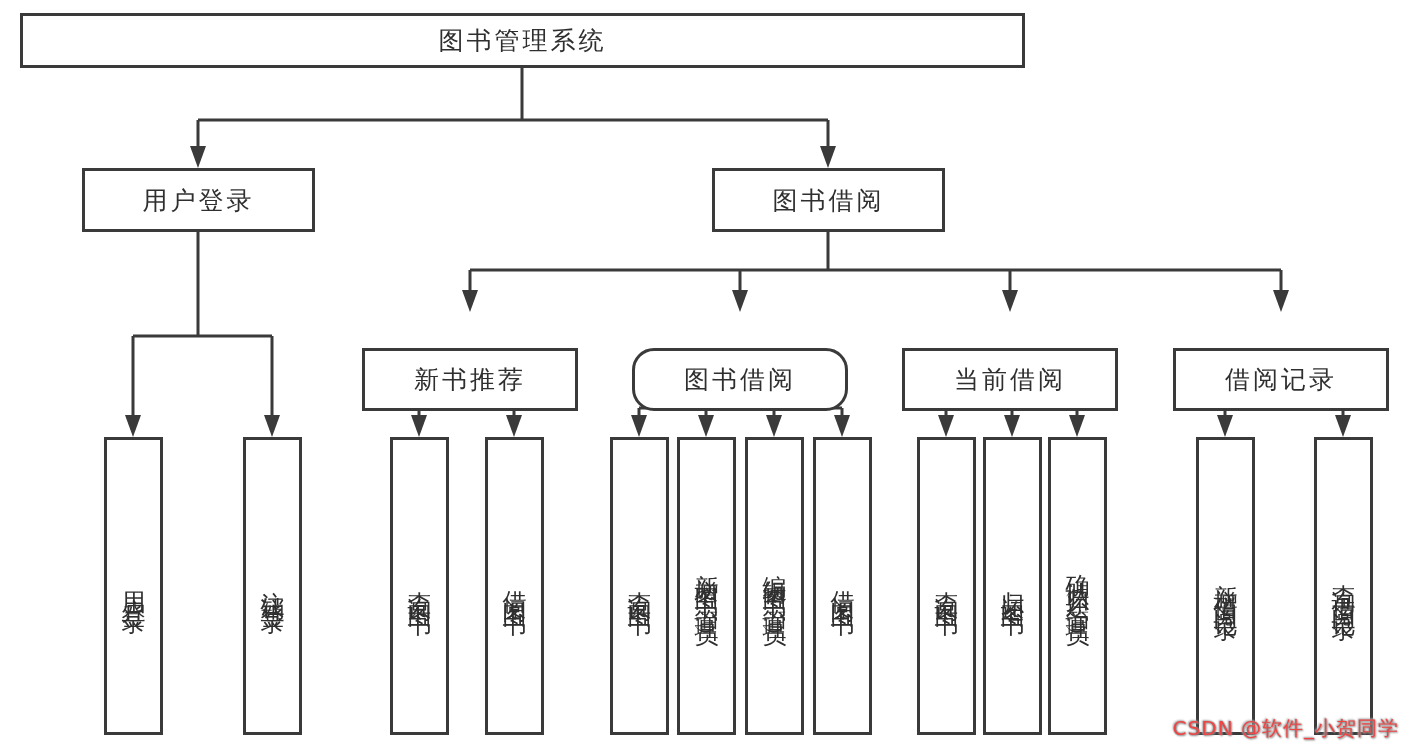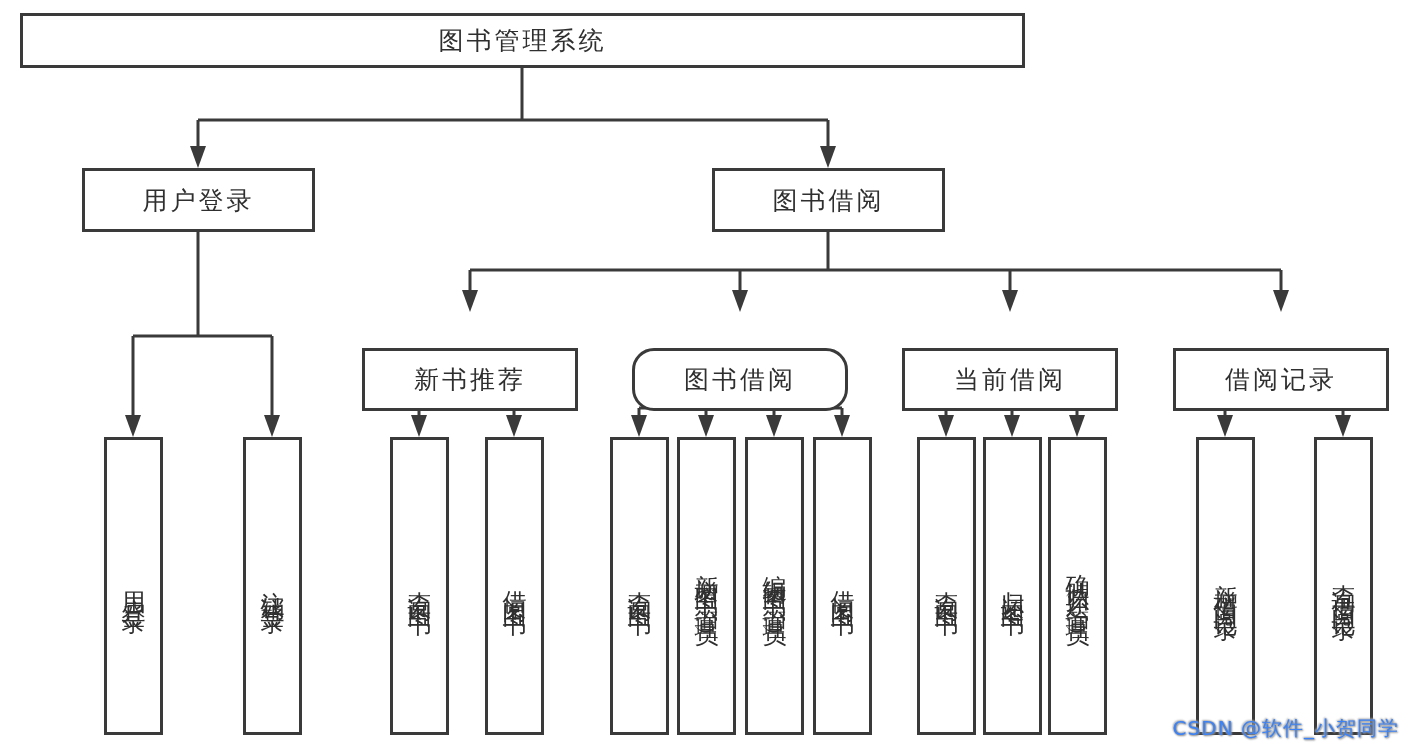--- a/index.html
+++ b/index.html
@@ -83,21 +83,21 @@
   .g4-b { left: 983px; }
   .g4-c { left: 1048px; }
   .g5-a { left: 1196px; }
   .g5-b { left: 1314px; }
   .watermark {
     position: absolute;
     right: 6px;
     bottom: 5px;
     font-size: 20px;
     letter-spacing: 1px;
-    color: #3b82f6;
+    color: #ef4444;
     text-shadow: 0 0 2px #8a8a8a, 1px 1px 2px #8a8a8a, -1px -1px 2px #bdbdbd;
     z-index: 5;
     white-space: nowrap;
   }
 </style>
 </head>
 <body>
 
 <div class="canvas">
 

